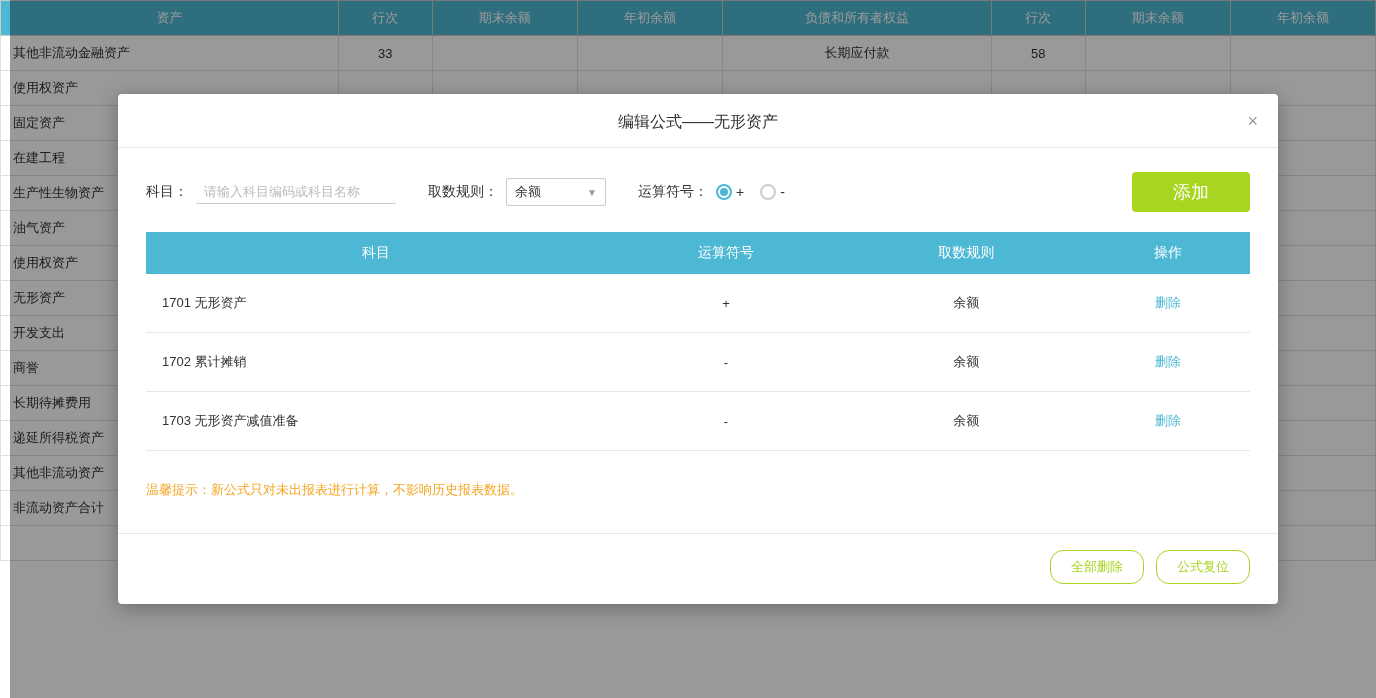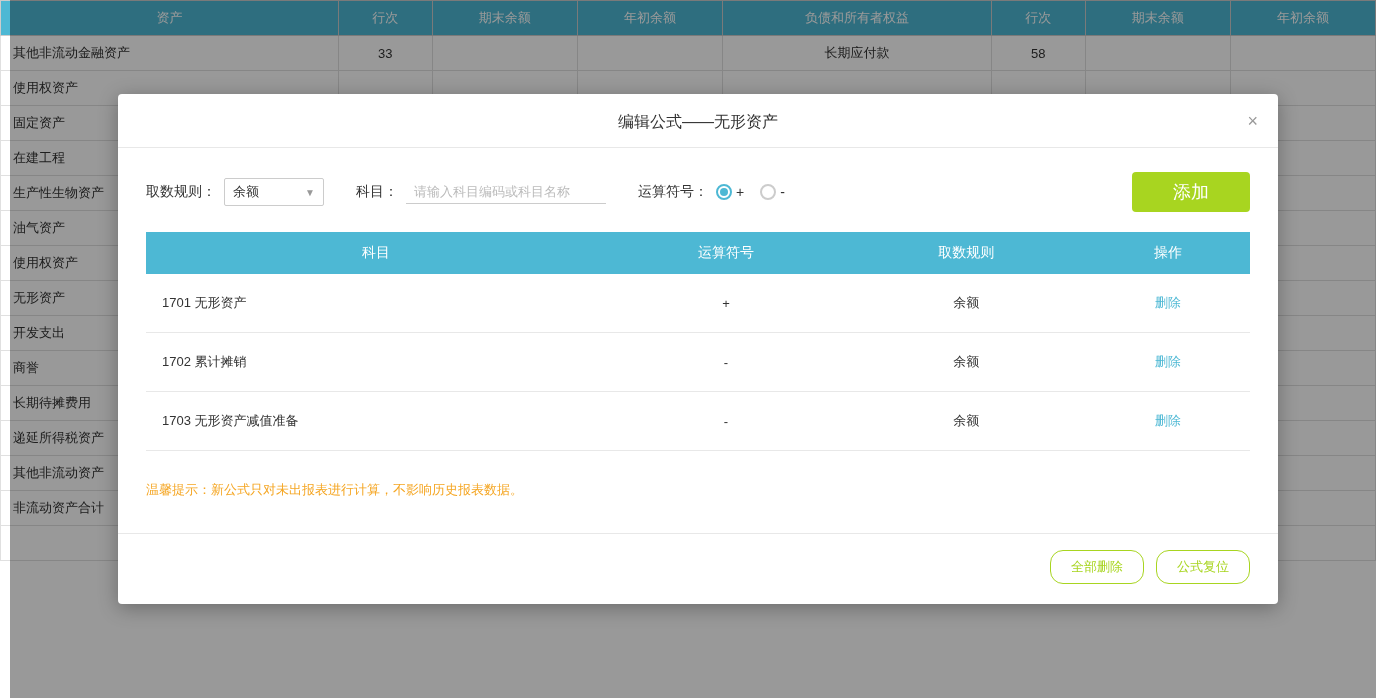--- a/index.html
+++ b/index.html
@@ -467,30 +467,30 @@
     <div class="modal-header">
       <span class="modal-title">编辑公式——无形资产</span>
       <button class="modal-close">×</button>
     </div>
 
     <div class="modal-body">
 
       <div class="form-row">
 
         <div class="form-item">
+          <span class="form-label">科目：</span>
+          <input class="form-input" type="text" placeholder="请输入科目编码或科目名称" style="">
+        </div>
+
+        <div class="form-item">
           <span class="form-label">取数规则：</span>
           <div class="form-select-wrapper">
             <span class="form-select-text">余额</span>
             <span class="select-arrow">▼</span>
           </div>
-        </div>
-
-        <div class="form-item">
-          <span class="form-label">科目：</span>
-          <input class="form-input" type="text" placeholder="请输入科目编码或科目名称" style="">
         </div>
 
         <div class="form-item">
           <span class="form-label">运算符号：</span>
           <div class="radio-group">
             <div class="radio-item">
               <div class="radio-circle checked">
               </div>
               <span class="radio-label">+</span>
             </div>

